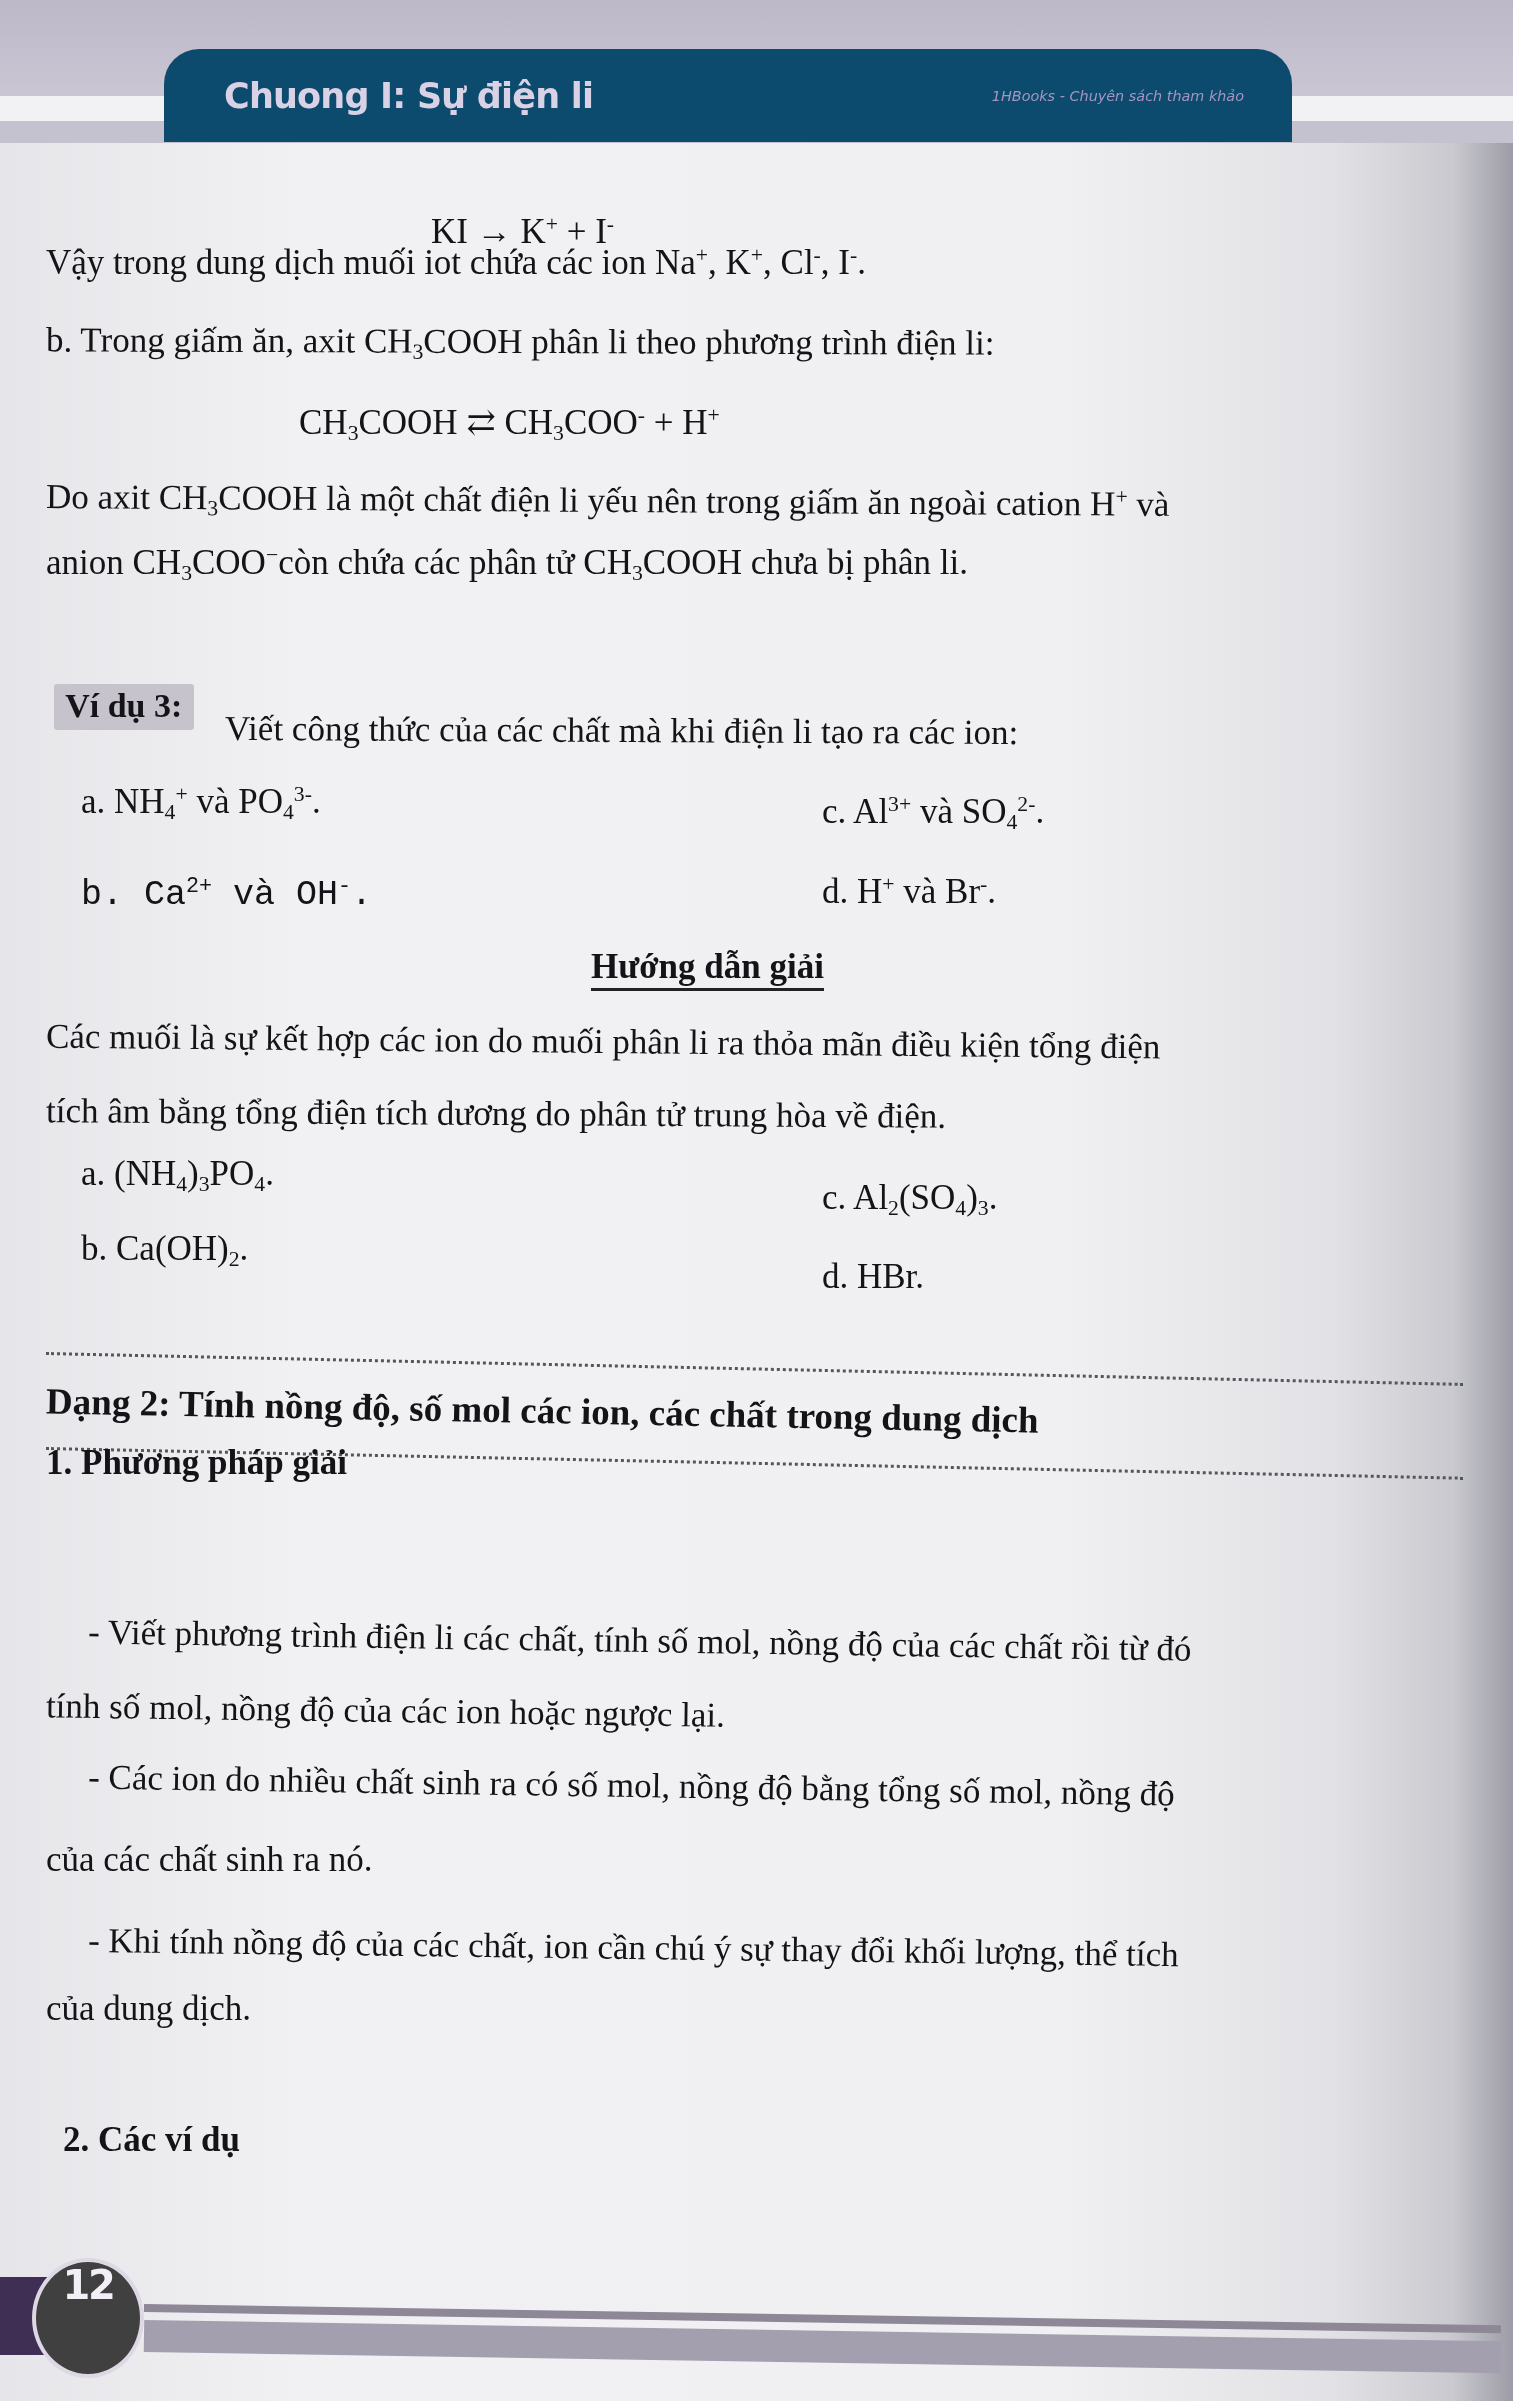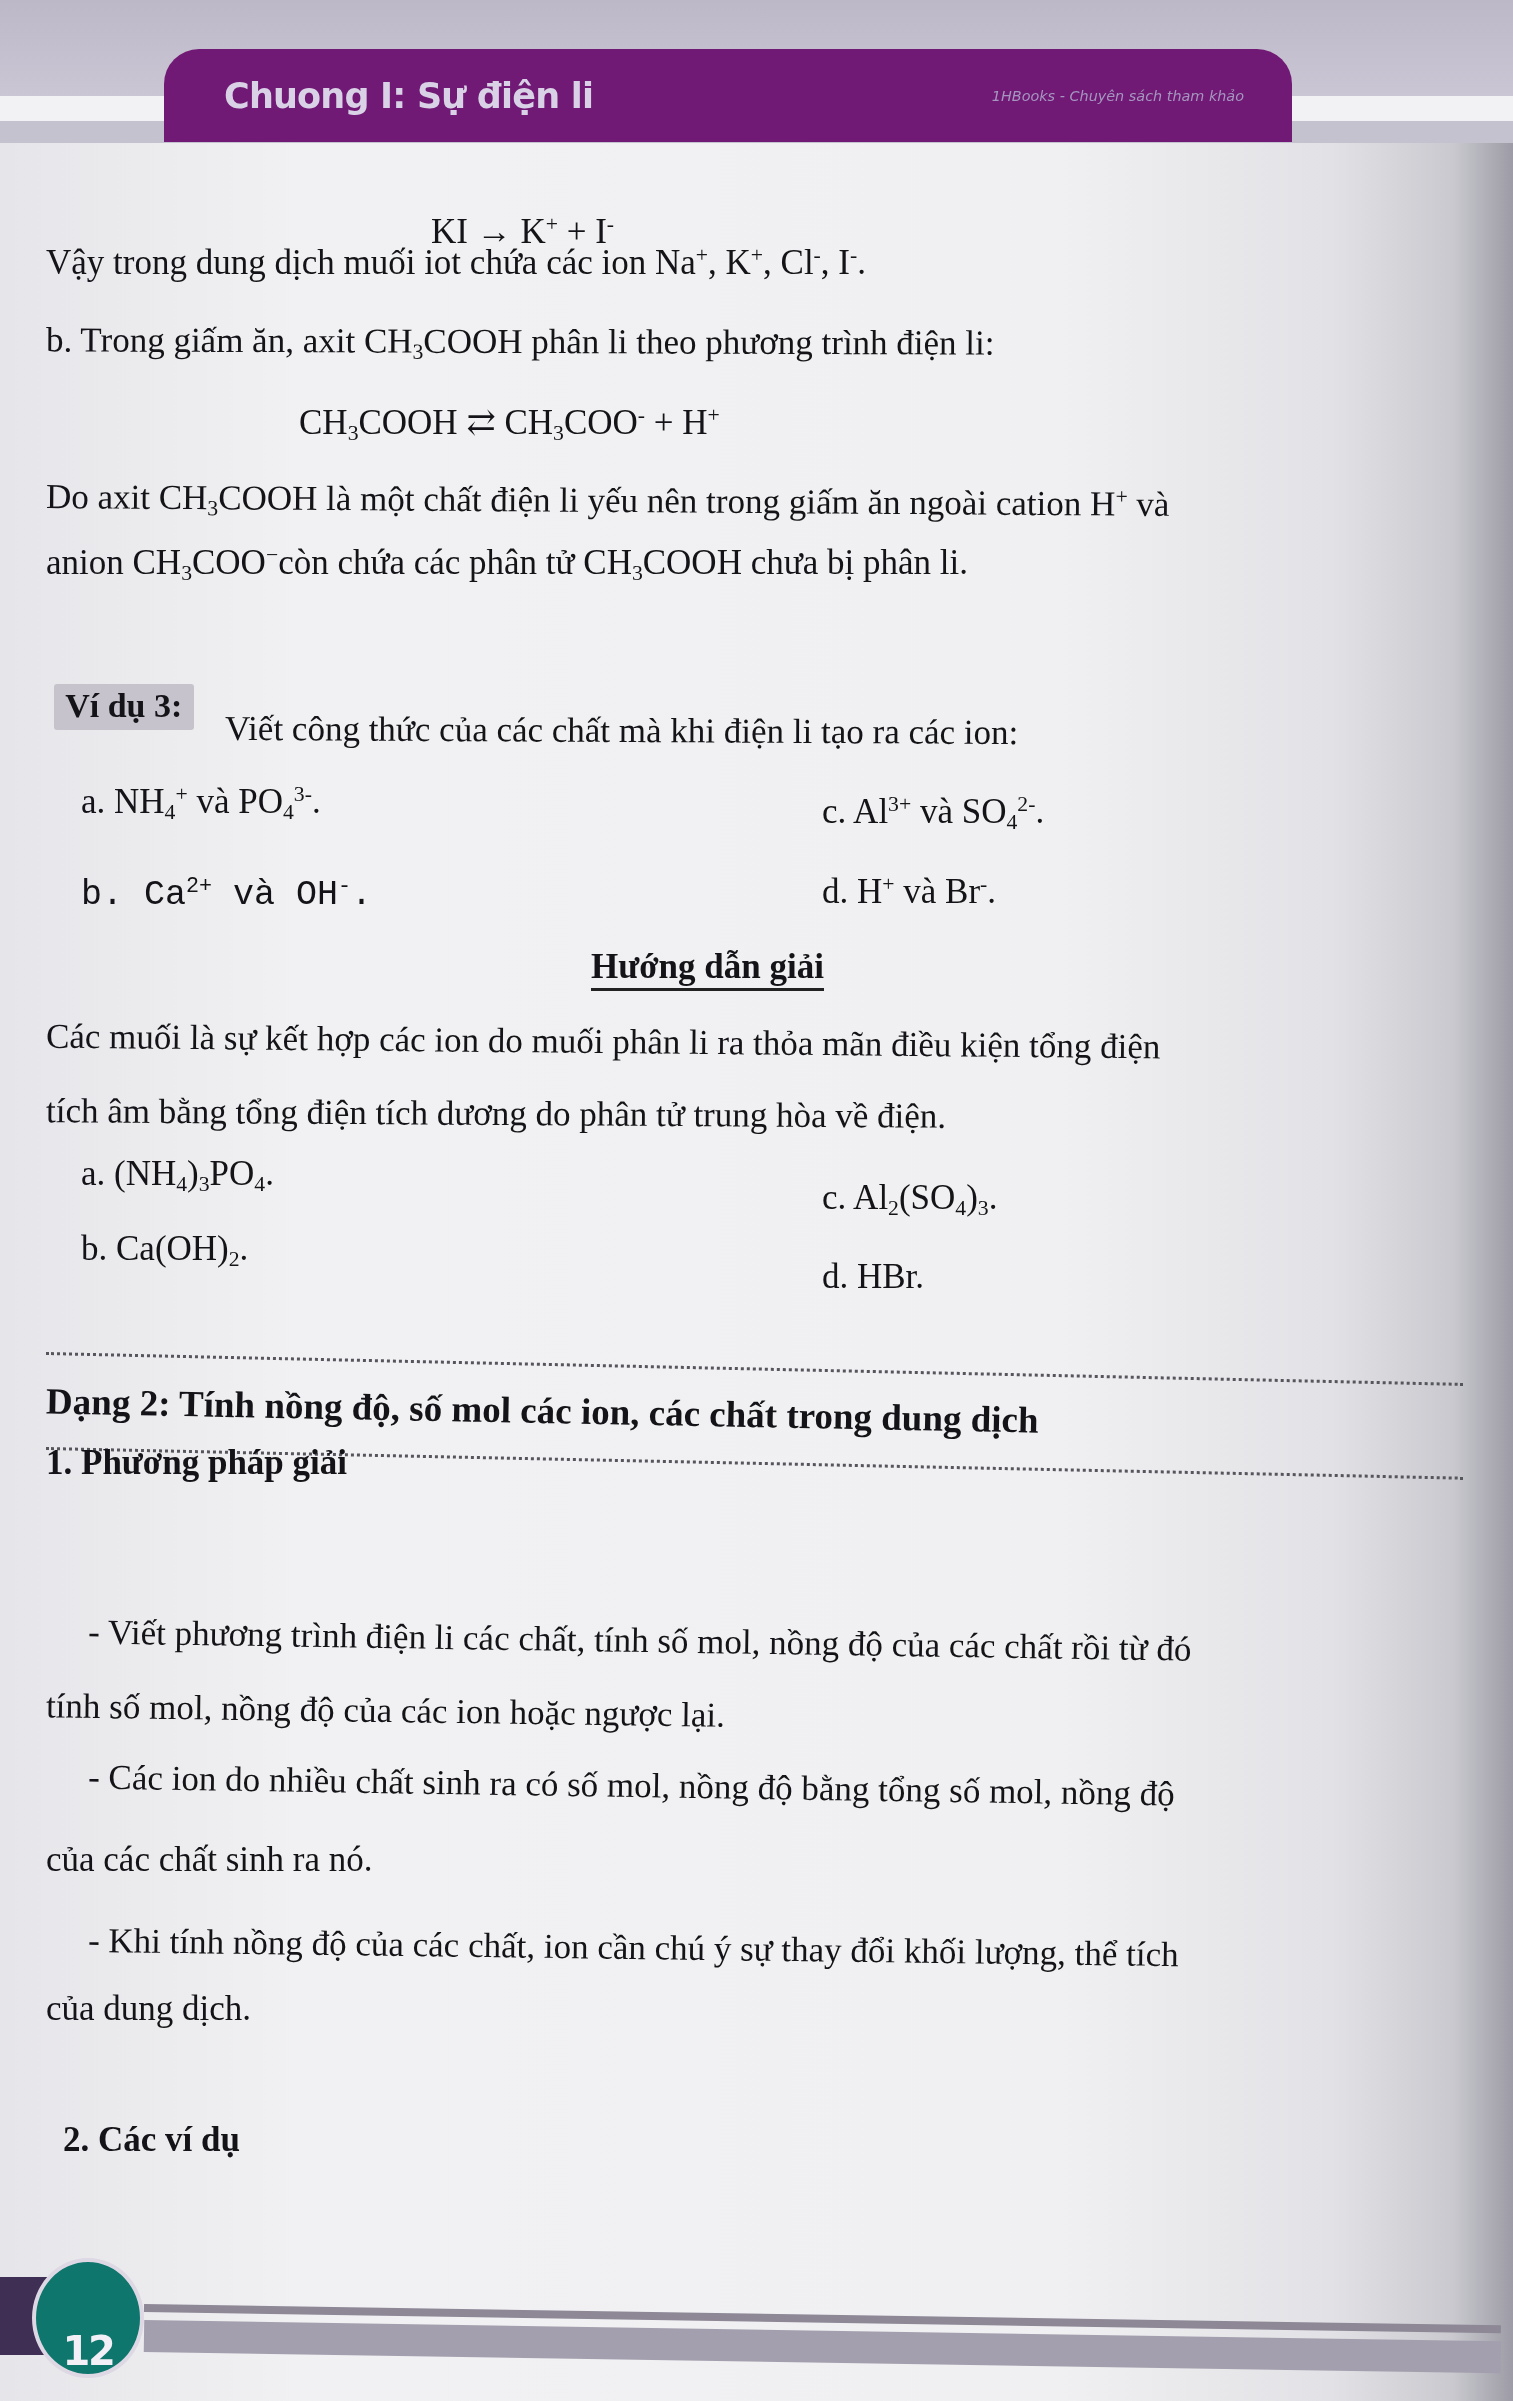--- a/index.html
+++ b/index.html
@@ -10,21 +10,21 @@
     color: #141418;
   }
   .top-band {
     position: absolute; left: 0; top: 0; width: 1514px; height: 96px;
     background: linear-gradient(180deg, #bdb8c8 0%, #cac6d4 100%);
   }
   .top-stripe-light { position: absolute; left: 0; top: 96px; width: 1514px; height: 25.5px; background: #f2f2f4; }
   .top-stripe-dark { position: absolute; left: 0; top: 121px; width: 1514px; height: 22.4px; background: #c5c2cf; }
   .header-tab {
     position: absolute; left: 164px; top: 49px; width: 1128px; height: 93px;
-    background: #701a75; border-radius: 35px 35px 0 0;
+    background: #0c4a6e; border-radius: 35px 35px 0 0;
     display: flex; align-items: center; justify-content: space-between;
     padding: 0 48px 0 60px; box-sizing: border-box;
   }
   .chapter-title {
     font-family: "DejaVu Sans", sans-serif; font-weight: bold; font-size: 35px;
     color: #d9d2e6; letter-spacing: -0.8px;
   }
   .publisher {
     font-family: "DejaVu Sans", sans-serif; font-size: 14.4px; color: #a596c0; font-style: italic;
   }
@@ -38,23 +38,23 @@
     position: absolute; background: #c7c3cd; border-radius: 3px;
     padding: 3.2px 11.2px 4.8px 11.2px; font-weight: bold; font-size: 34px; margin-left: 8px;
   }
   .heading-ul { border-bottom: 3.2px solid #222; padding-bottom: 1.6px; margin-top: 6px; }
   .dotted {
     position: absolute; height: 0; border-top: 3.2px dotted #55555c;
     transform-origin: left center;
   }
   .page-number-circle {
     position: absolute; left: 32px; top: 2258px; width: 112px; height: 120px;
-    background: #0f766e; border-radius: 50%;
+    background: #404040; border-radius: 50%;
     border: 4px solid #ddd8e4; box-sizing: border-box;
-    display: flex; align-items: flex-end; justify-content: center;
+    display: flex; align-items: flex-start; justify-content: center;
     color: #f2eff6; font-family: "DejaVu Sans", sans-serif; font-weight: bold; font-size: 40px;
     letter-spacing: -2.4px;
   }
   .footer-bar-left { position: absolute; left: 0; top: 2277px; width: 48px; height: 78px; background: #3f2f55; }
   .footer-thin { position: absolute; left: 144px; top: 2304px; width: 1357px; height: 8px; background: #8d8796; transform: rotate(0.9deg); transform-origin: left; }
   .footer-thick { position: absolute; left: 144px; top: 2320px; width: 1357px; height: 32px; background: #a49fae; transform: rotate(0.9deg); transform-origin: left; }
 </style>
 </head>
 <body>
 

